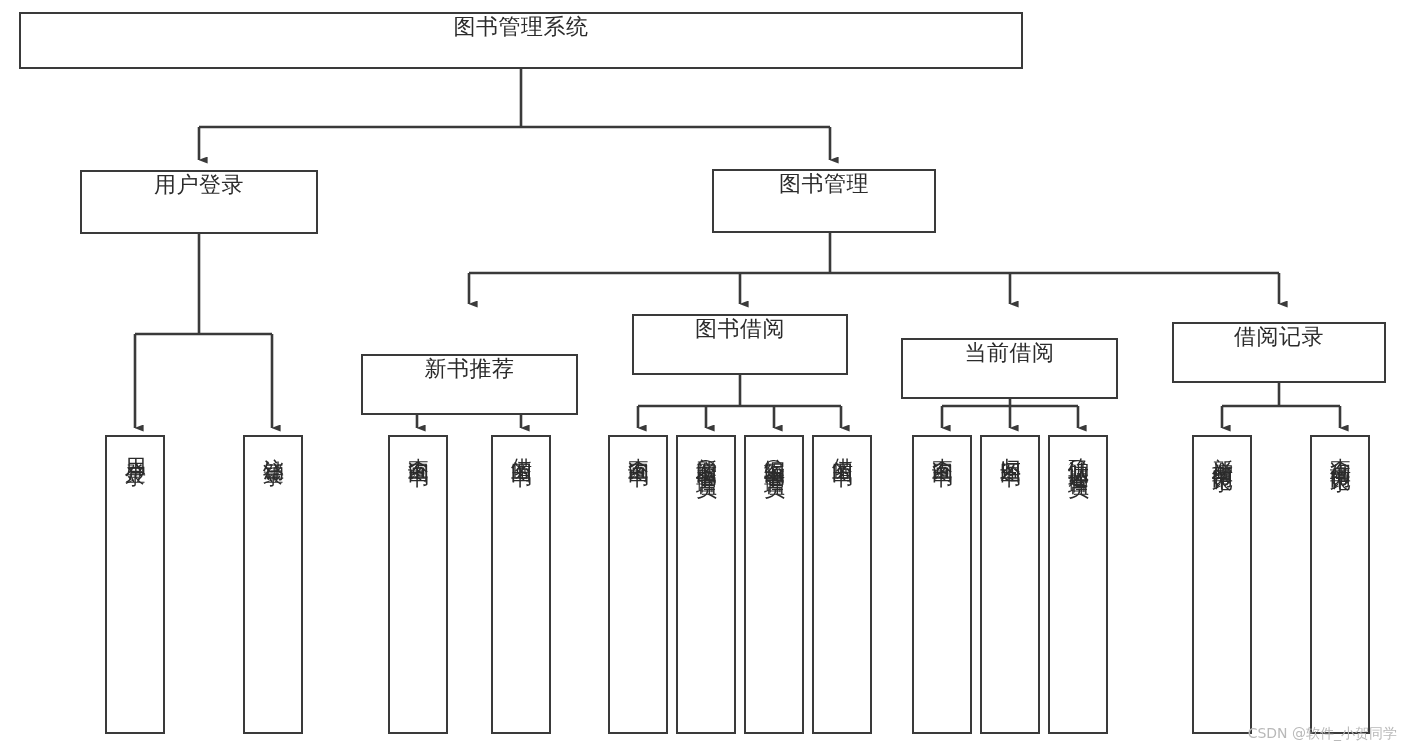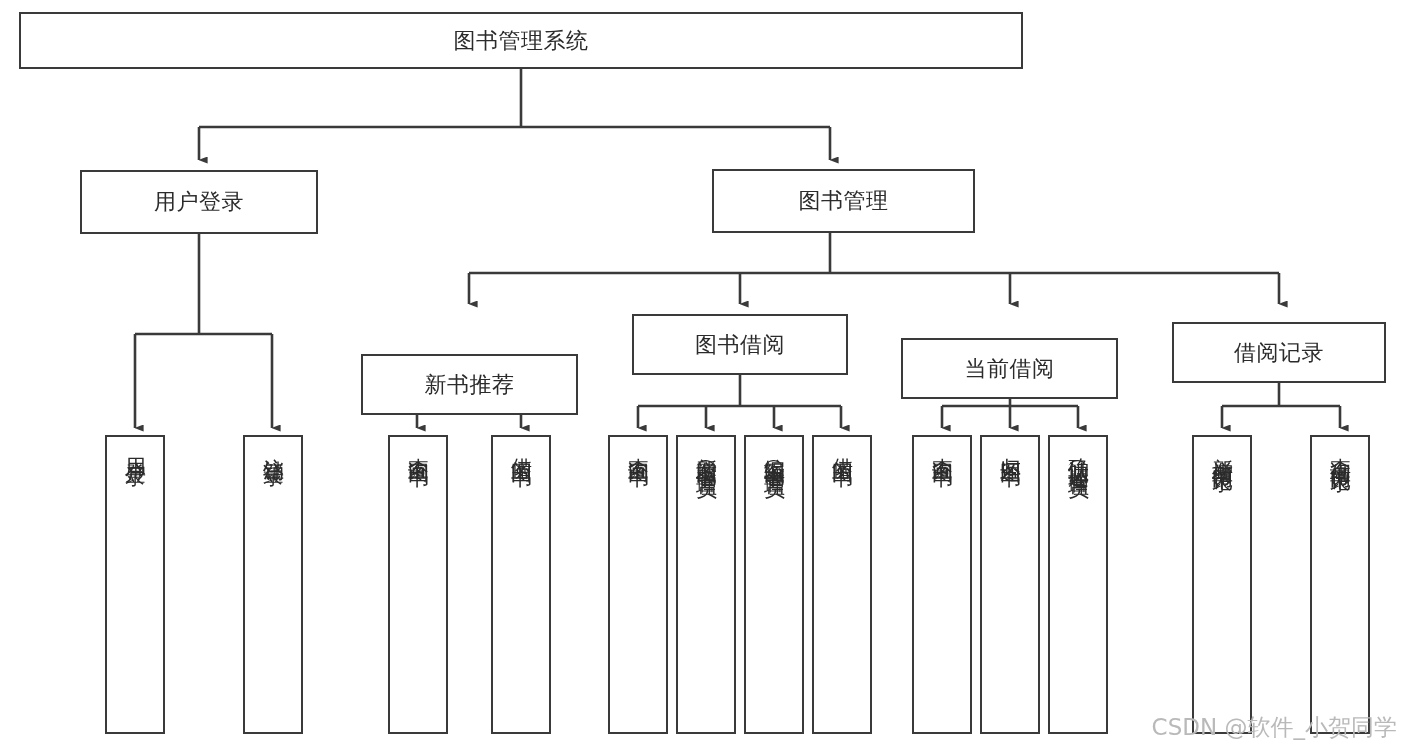--- a/index.html
+++ b/index.html
@@ -25,21 +25,21 @@
     width: 1405px;
     height: 747px;
   }
   
   .node {
     position: absolute;
     box-sizing: border-box;
     background: #ffffff;
     border: 2px solid #3a3a3a;
     display: flex;
-    align-items: center;
+    align-items: flex-start;
     justify-content: center;
     color: #2b2b2b;
     z-index: 3;
   }
   .node .label {
     display: block;
     text-align: center;
     line-height: 1.15;
     letter-spacing: 0.5px;
   }
@@ -62,21 +62,21 @@
     text-orientation: upright;
     font-size: 21px;
     line-height: 1.0;
     letter-spacing: 3px;
     white-space: nowrap;
   }
   .watermark {
     position: absolute;
     right: 8px;
     bottom: 4px;
-    font-size: 23px;
+    font-size: 14px;
     color: #b9b9b9;
     white-space: nowrap;
     z-index: 6;
     font-family: "DejaVu Sans", "Liberation Sans", sans-serif;
   }
 </style>
 </head>
 <body>
 
 <div id="canvas">
@@ -132,21 +132,21 @@
   </svg>
 
   <div class="node root horiz" style="left:19px; top:12px; width:1004px; height:57px;">
     <span class="label">图书管理系统</span>
   </div>
 
   <div class="node horiz" style="left:80px; top:170px; width:238px; height:64px;">
     <span class="label">用户登录</span>
   </div>
 
-  <div class="node horiz" style="left:712px; top:169px; width:263px; height:64px;">
+  <div class="node horiz" style="left:712px; top:169px; width:224px; height:64px;">
     <span class="label">图书管理</span>
   </div>
 
   <div class="node horiz" style="left:361px; top:314px; width:217px; height:61px;margin-top:40px;">
     <span class="label">新书推荐</span>
   </div>
 
   <div class="node horiz" style="left:632px; top:314px; width:216px; height:61px;">
     <span class="label">图书借阅</span>
   </div>

